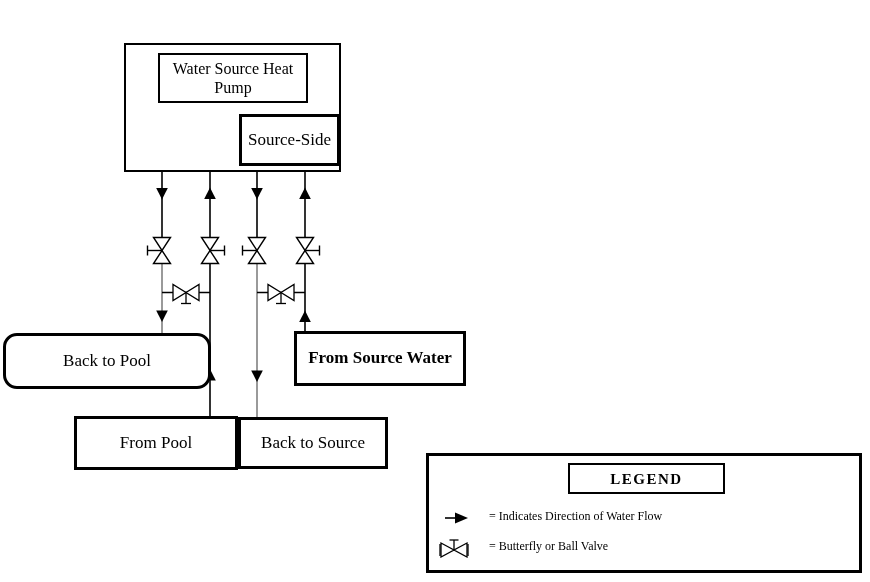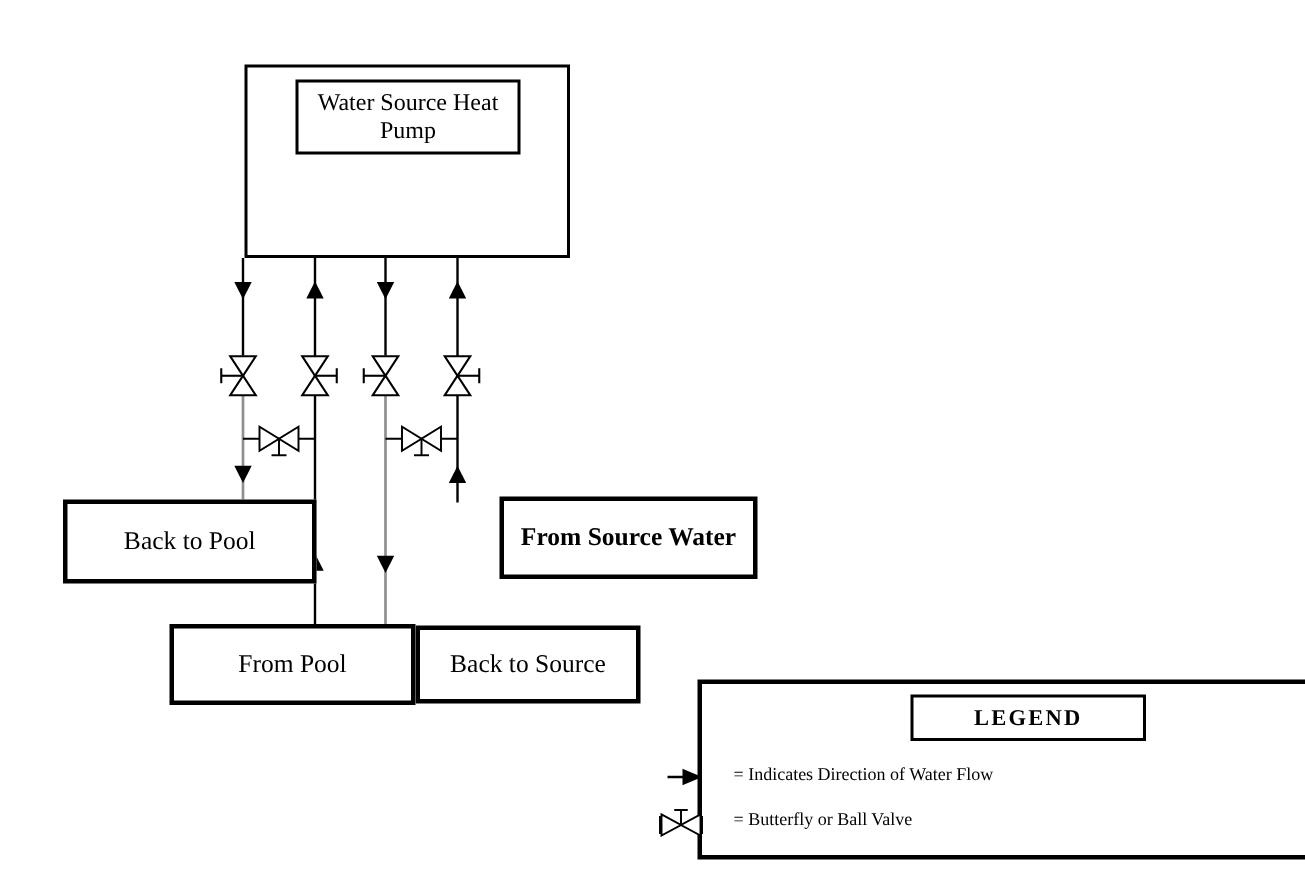--- a/index.html
+++ b/index.html
@@ -4,21 +4,21 @@
 <style>
   html,body{margin:0;padding:0;background:#fff;}
   #canvas{
     position:relative;width:870px;height:582px;background:#ffffff;
     font-family:"Liberation Serif", serif;color:#000;overflow:hidden;
   }
   #pipes{position:absolute;left:0;top:0;width:870px;height:582px;}
   .box{
     position:absolute;background:#ffffff;border:3px solid #000;
     display:flex;align-items:center;justify-content:center;
-    text-align:center;font-size:17px;line-height:1.2;box-sizing:border-box;margin-left:39px;
+    text-align:center;font-size:17px;line-height:1.2;box-sizing:border-box;
   }
   .hp-outer{border-width:2px;background:transparent;}
   .hp-title{border-width:2px;font-size:16px;}
   .note-box{
     border-width:2px;font-family:"Liberation Sans", sans-serif;
     font-size:14px;line-height:1.3;padding:0 10px;
   }
   .legend-outer{border-width:3px;}
   .legend-title{border-width:2px;font-size:15px;letter-spacing:1.5px;}
   .legend-sym{position:absolute;}
@@ -102,22 +102,25 @@
     </g>
   </svg>
 
   <div class="box hp-outer" style="left:124px;top:43px;width:217px;height:129px;"></div>
 
   <div class="box hp-title" style="left:158px;top:53px;width:150px;height:50px;">
     <span>Water Source Heat Pump</span>
   </div>
 
 
+  <div class="box" style="left:239px;top:114px;width:101px;height:52px;">
+    <span>Source-Side</span>
+  </div>
 
-  <div class="box" style="left:3px;top:333px;width:169px;height:56px;">
+  <div class="box" style="left:3px;top:333px;width:208px;height:56px;border-radius:14px;">
     <span>Back to Pool</span>
   </div>
 
   <div class="box" style="left:74px;top:416px;width:164px;height:54px;">
     <span>From Pool</span>
   </div>
 
   <div class="box" style="left:238px;top:417px;width:150px;height:52px;">
     <span>Back to Source</span>
   </div>

